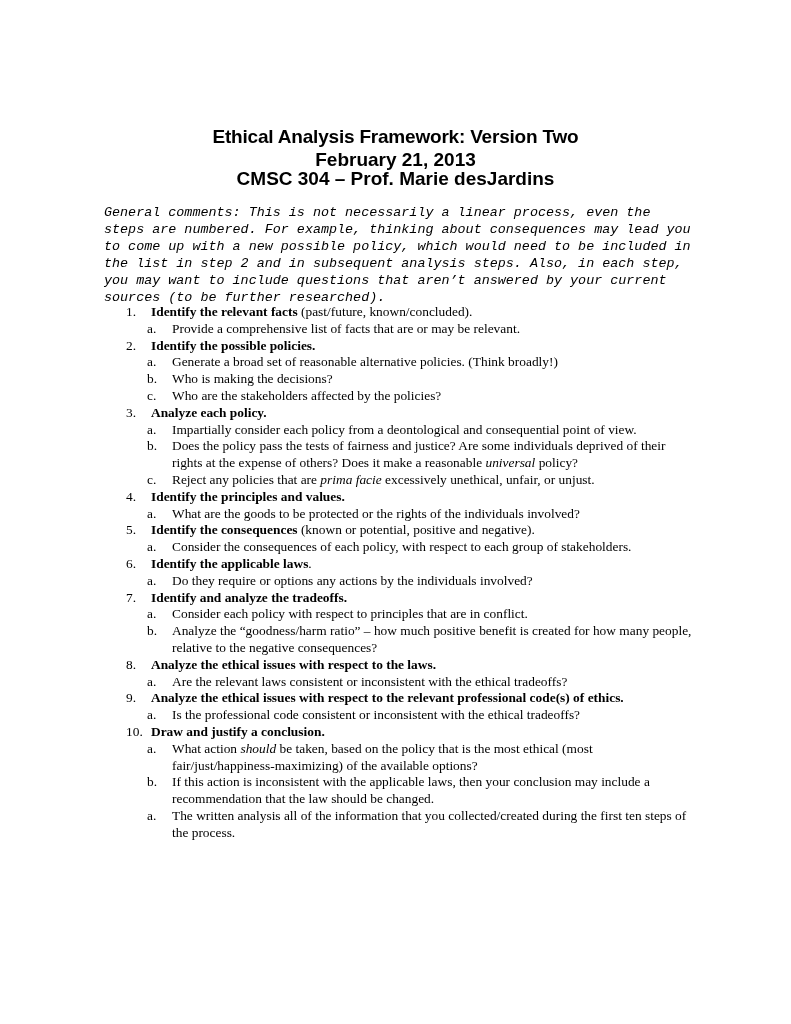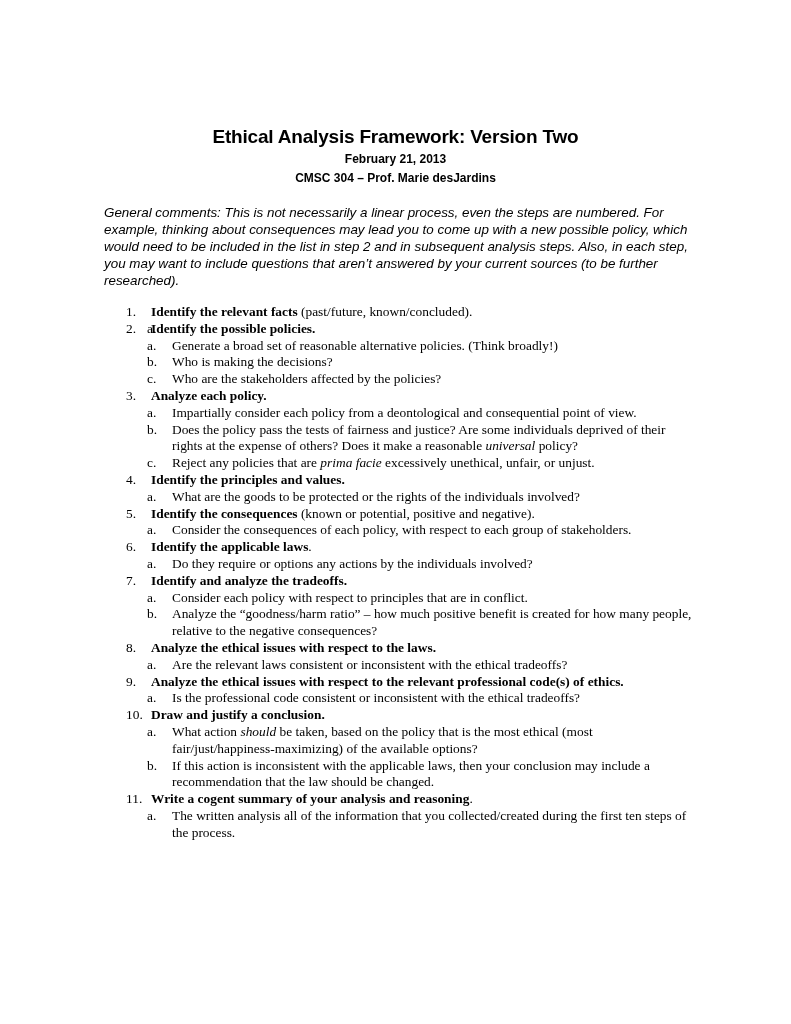--- a/index.html
+++ b/index.html
@@ -1,21 +1,21 @@
 <!DOCTYPE html>
 <html><head>
   <meta charset="utf-8">
   <style>
     html, body { margin: 0; padding: 0; background: #ffffff; }
     body { width: 791px; height: 1024px; position: relative; overflow: hidden; color: #000; }
     .page { position: absolute; left: 0; top: 0; width: 791px; height: 1024px; background: #fff; }
     .title-block { position: absolute; left: 0; top: 124px; width: 791px; text-align: center; font-family: "Liberation Sans", sans-serif; font-weight: bold; }
     .title { font-size: 19px; line-height: 26px; letter-spacing: -0.2px; }
-    .subtitle { font-size: 12px; line-height: 19px; }
-    .intro { position: absolute; left: 104px; top: 204px; width: 590px; font-family: Liberation Sans, sans-serif; font-style: italic; font-size: 13.4px; line-height: 17px; }
+    .subtitle { font-size: 19px; line-height: 19px; }
+    .intro { position: absolute; left: 104px; top: 204px; width: 590px; font-family: Liberation Mono, monospace; font-style: italic; font-size: 13.4px; line-height: 17px; }
     .list { position: absolute; left: 126px; top: 304px; width: 570px; font-family: "Liberation Serif", serif; font-size: 13.4px; line-height: 16.8px; }
     .step { position: relative; padding-left: 25px; }
     .step-num { position: absolute; left: 0; top: 0; }
     .step-head b { font-weight: bold; margin-top: 44px; }
     .sub { position: relative; padding-left: 46px; }
     .sub-letter { position: absolute; left: 21px; top: 0; }
     i { font-style: italic; margin-top: 32px; }
   </style>
 </head>
 <body>
@@ -27,21 +27,21 @@
     <div class="subtitle">CMSC 304 – Prof. Marie desJardins</div>
   </div>
 
   <div class="intro">General comments:  This is not necessarily a linear process, even the steps are numbered.  For example, thinking about consequences may lead you to come up with a new possible policy, which would need to be included in the list in step 2 and in subsequent analysis steps.  Also, in each step, you may want to include questions that aren’t answered by your current sources (to be further researched).</div>
 
   <div class="list" id="steps-list">
       <div class="step">
         <span class="step-num">1.</span>
         <div class="step-head"><b>Identify the relevant facts</b><span> (past/future, known/concluded).</span></div>
       </div>
-      <div class="sub"><span class="sub-letter">a.</span><i></i><span></span></div>
+      <div class="sub"><span class="sub-letter">a.</span><span>Provide a comprehensive list of facts that are or may be relevant.</span><i></i><span></span></div>
       <div class="step">
         <span class="step-num">2.</span>
         <div class="step-head"><b>Identify the possible policies.</b><span></span></div>
       </div>
       <div class="sub"><span class="sub-letter">a.</span><span>Generate a broad set of reasonable alternative policies.  (Think broadly!)</span><i></i><span></span></div>
       <div class="sub"><span class="sub-letter">b.</span><span>Who is making the decisions?</span><i></i><span></span></div>
       <div class="sub"><span class="sub-letter">c.</span><span>Who are the stakeholders affected by the policies?</span><i></i><span></span></div>
       <div class="step">
         <span class="step-num">3.</span>
         <div class="step-head"><b>Analyze each policy.</b><span></span></div>
@@ -79,19 +79,15 @@
         <span class="step-num">9.</span>
         <div class="step-head"><b>Analyze the ethical issues with respect to the relevant professional code(s) of ethics.</b><span></span></div>
       </div>
       <div class="sub"><span class="sub-letter">a.</span><span>Is the professional code consistent or inconsistent with the ethical tradeoffs?</span><i></i><span></span></div>
       <div class="step">
         <span class="step-num">10.</span>
         <div class="step-head"><b>Draw and justify a conclusion.</b><span></span></div>
       </div>
       <div class="sub"><span class="sub-letter">a.</span><span>What action </span><i>should</i><span> be taken, based on the policy that is the most ethical (most fair/just/happiness-maximizing) of the available options?</span></div>
       <div class="sub"><span class="sub-letter">b.</span><span>If this action is inconsistent with the applicable laws, then your conclusion may include a recommendation that the law should be changed.</span><i></i><span></span></div>
-      <div class="step">
-        <span class="step-num">11.</span>
-        <div class="step-head"><b>Write a cogent summary of your analysis and reasoning</b><span>.</span></div>
-      </div>
       <div class="sub"><span class="sub-letter">a.</span><span>The written analysis all of the information that you collected/created during the first ten steps of the process.</span><i></i><span></span></div>
     </div>
 </div>
 
 </body></html>

